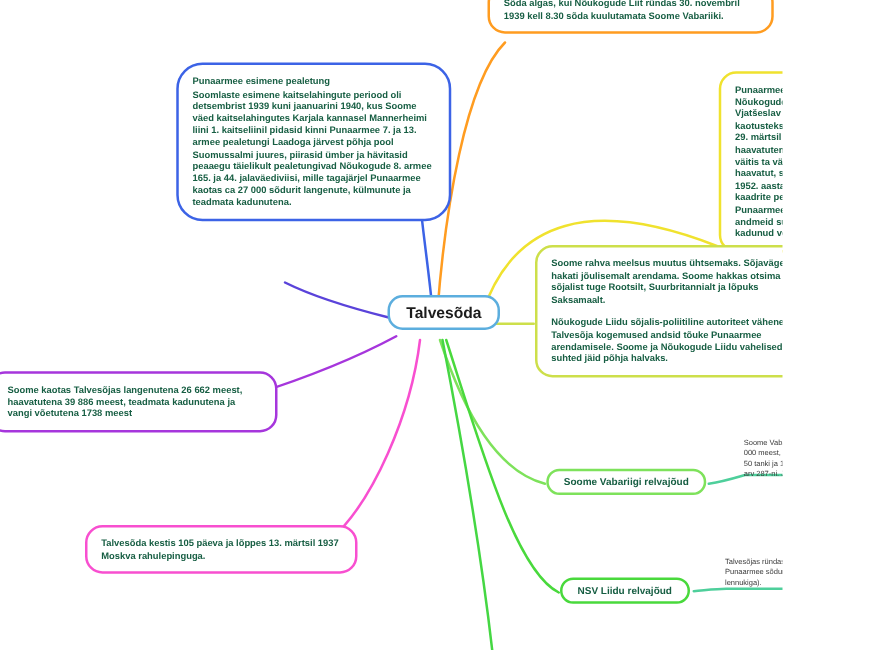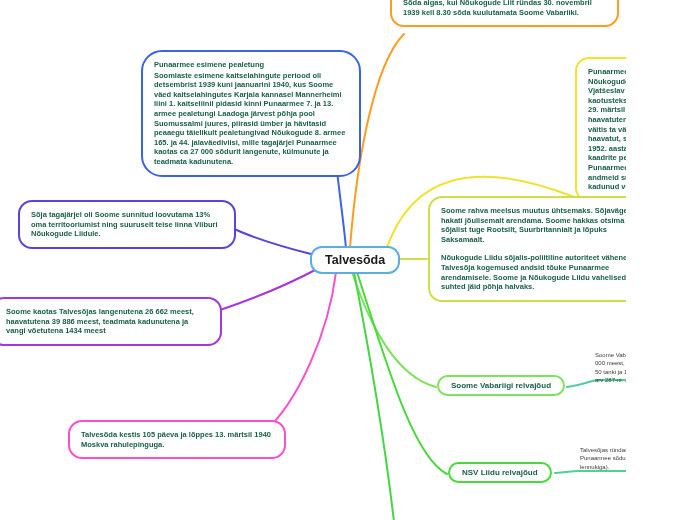--- a/index.html
+++ b/index.html
@@ -37,21 +37,21 @@
   
   .b-war-start{left:390px;top:-12px;width:203px;border-color:#ff9c20;}
   .b-first-offensive{left:141px;top:50px;width:194px;border-color:#3c63e6;border-radius:21px;}
   .b-soviet-losses{left:575px;top:57px;width:168px;border-color:#f0e22e;}
   .b-morale{left:428px;top:196px;width:198px;border-color:#cddf4a;}
   .b-territory{left:18px;top:200px;width:192px;border-color:#5a43da;}
   .b-finnish-losses{left:-10px;top:297px;width:200px;padding:8px 14px;border-color:#a636dc;}
   .b-duration{left:68px;top:420px;width:192px;border-color:#f84fd0;}
   .n-finnish-forces{left:437px;top:375px;border-color:#7ee25b;}
   .n-soviet-forces{left:448px;top:462px;border-color:#49d93c;}
-  .c-center{left:310px;top:246px;}
+  .c-center{left:310px;top:236px;}
   .d-finnish{left:595px;top:351px;}
   .d-soviet{left:580px;top:446px;}
 </style>
 </head>
 <body>
 
 <div id="stage">
 
   <svg id="edges" viewBox="0 0 697 520">
     <path d="M350,248 C356,170 372,66 404,34" stroke="#ff9c20"></path>
@@ -79,30 +79,27 @@
 
   <div class="mapbox b-soviet-losses">
     <p>Punaarmee kaotustest on erinevaid andmeid. Nõukogude Liidu välisasjade rahvakomissar Vjatšeslav Molotov teatas Punaarmee kaotusteks NSV Liidu Ülemnõukogu istungil 29. märtsil 1940 langenutena 48 745 ja haavatutena 158 584. Soomlaste kaotusteks väitis ta vähemalt 60 000 langenut ja 250 000 haavatut, seega kõik Soome armee võitlejad. 1952. aasta NSV Liidu Kaitseministeeriumi kaadrite peavalitsuse andmetel kaotas Punaarmee 53 522 inimest langenutena, andmeid surnuks külmunute ja teadmata kadunud võitlejate kohta ei esitatud.</p>
   </div>
 
   <div class="mapbox b-morale">
     <p>Soome rahva meelsus muutus ühtsemaks. Sõjaväge hakati jõulisemalt arendama. Soome hakkas otsima sõjalist tuge Rootsilt, Suurbritannialt ja lõpuks Saksamaalt.</p>
     <p>Nõukogude Liidu sõjalis-poliitiline autoriteet vähenes. Talvesõja kogemused andsid tõuke Punaarmee arendamisele. Soome ja Nõukogude Liidu vahelised suhted jäid põhja halvaks.</p>
   </div>
 
-  <div class="mapbox b-territory">
-    <p>Sõja tagajärjel oli Soome sunnitud loovutama 13% oma territooriumist ning suuruselt teise linna Viiburi Nõukogude Liidule.</p>
-  </div>
 
   <div class="mapbox b-finnish-losses">
-    <p>Soome kaotas Talvesõjas langenutena 26 662 meest, haavatutena 39 886 meest, teadmata kadunutena ja vangi võetutena 1434 meest</p>
+    <p>Soome kaotas Talvesõjas langenutena 26 662 meest, haavatutena 39 886 meest, teadmata kadunutena ja vangi võetutena 1738 meest</p>
   </div>
 
   <div class="mapbox b-duration">
-    <p>Talvesõda kestis 105 päeva ja lõppes 13. märtsil 1940 Moskva rahulepinguga.</p>
+    <p>Talvesõda kestis 105 päeva ja lõppes 13. märtsil 1937 Moskva rahulepinguga.</p>
   </div>
 
   <div class="pill n-finnish-forces">
     <span>Soome Vabariigi relvajõud</span>
   </div>
 
   <div class="pill n-soviet-forces">
     <span>NSV Liidu relvajõud</span>
   </div>
 

